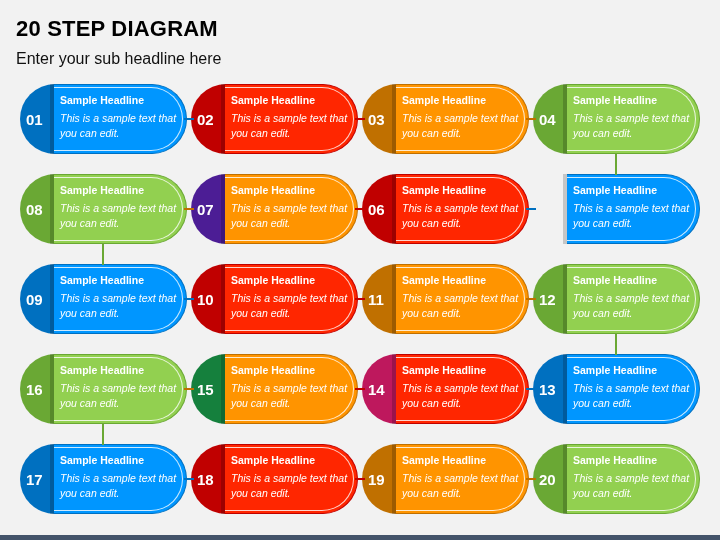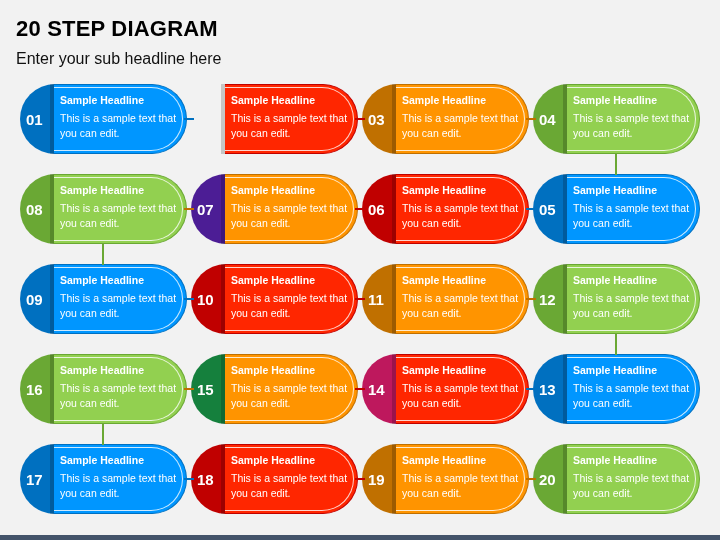--- a/index.html
+++ b/index.html
@@ -5,21 +5,21 @@
   html,body{margin:0;padding:0;}
   body{width:720px;height:540px;background:#f2f2f2;position:relative;overflow:hidden;font-family:"Liberation Sans",sans-serif;}
   .title{position:absolute;left:16px;top:16px;font-size:22px;font-weight:bold;color:#000;letter-spacing:0.2px;}
   .subtitle{position:absolute;left:16px;top:50px;font-size:16px;color:#111;}
   .step{position:absolute;width:167px;height:70px;}
   .num{position:absolute;left:0;top:0;width:66px;height:70px;border-radius:35px 0 0 35px;color:#fff;font-weight:bold;font-size:15px;display:flex;align-items:center;padding-left:6px;box-sizing:border-box;}
   .body{position:absolute;left:34px;top:0;width:133px;height:70px;border-radius:0 35px 35px 0;box-sizing:border-box;padding:9px 0 0 6px;color:#fff;border:1.5px solid;border-left:none;}
   .body .inner{position:absolute;left:0;right:3px;top:2px;bottom:2px;border-radius:0 33px 33px 0;border:1px solid rgba(255,255,255,0.8);border-left:none;pointer-events:none;}
   .shade{position:absolute;left:30px;top:0;width:4px;height:70px;background:rgba(0,0,0,0.18);}
   .hl{font-size:10.5px;font-weight:bold;margin-bottom:5px;white-space:nowrap;}
-  .tx{font-size:10.5px;line-height:15px;}
+  .tx{font-size:10.5px;font-style:italic;line-height:15px;}
   .hconn{position:absolute;height:2px;width:8px;}
   .vconn{position:absolute;width:2px;height:22px;}
   .footer{position:absolute;left:0;bottom:0;width:720px;height:5px;background:#44546a;}
 </style>
 </head>
 <body>
 
 <div class="title">20 STEP DIAGRAM</div>
 <div class="subtitle">Enter your sub headline here</div>
 
@@ -29,20 +29,23 @@
         <span>01</span>
       </div>
       <div class="body" style="background:#0096ff;border-color:#0070c0">
         <div class="inner"></div>
         <div class="hl">Sample Headline</div>
         <div class="tx">This is a sample text that you can edit.</div>
       </div>
       <div class="shade"></div>
     </div>
     <div class="step" style="left: 191px; top: 84px;">
+      <div class="num" style="background:#c00000">
+        <span>02</span>
+      </div>
       <div class="body" style="background:#ff2600;border-color:#c00000">
         <div class="inner"></div>
         <div class="hl">Sample Headline</div>
         <div class="tx">This is a sample text that you can edit.</div>
       </div>
       <div class="shade"></div>
     </div>
     <div class="step" style="left: 362px; top: 84px;">
       <div class="num" style="background:#c07000">
         <span>03</span>
@@ -59,23 +62,20 @@
         <span>04</span>
       </div>
       <div class="body" style="background:#92d050;border-color:#6aa834">
         <div class="inner"></div>
         <div class="hl">Sample Headline</div>
         <div class="tx">This is a sample text that you can edit.</div>
       </div>
       <div class="shade"></div>
     </div>
     <div class="step" style="left: 533px; top: 174px;">
-      <div class="num" style="background:#0070c0">
-        <span>05</span>
-      </div>
       <div class="body" style="background:#0096ff;border-color:#0070c0">
         <div class="inner"></div>
         <div class="hl">Sample Headline</div>
         <div class="tx">This is a sample text that you can edit.</div>
       </div>
       <div class="shade"></div>
     </div>
     <div class="step" style="left: 362px; top: 174px;">
       <div class="num" style="background:#c00000">
         <span>06</span>

